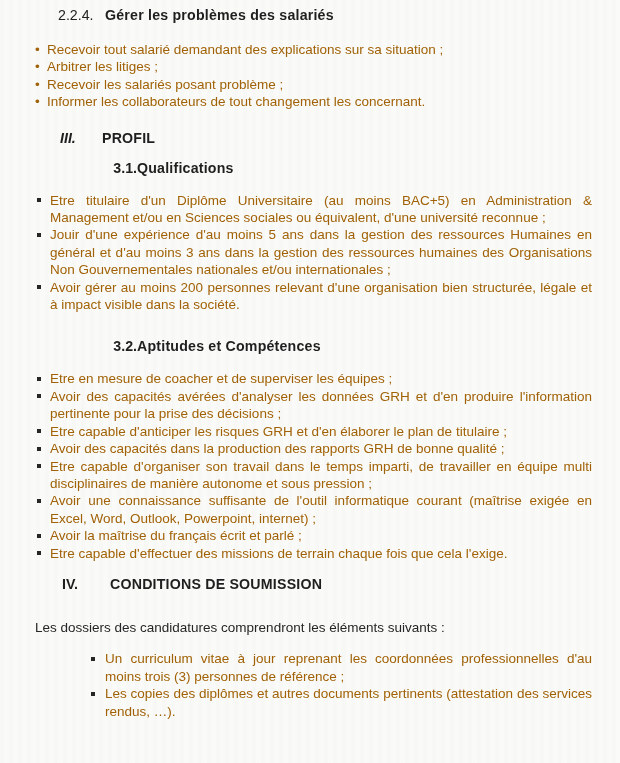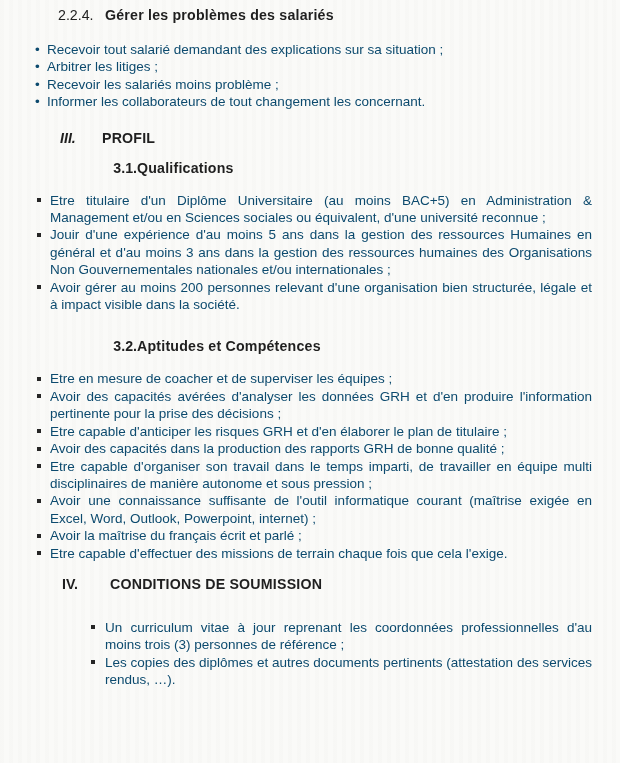--- a/index.html
+++ b/index.html
@@ -48,21 +48,21 @@
   ul.blist {
     list-style: none;
     margin: 0 0 0 0;
     padding: 0;
   }
   ul.blist li {
     position: relative;
     font-size: 13.5px;
     line-height: 17.4px;
     text-align: justify;
-    color: #0c4a6e;
+    color: #a16207;
   }
   ul.round li { padding-left: 12px; }
   ul.round li::before {
     content: "\2022";
     position: absolute;
     left: 0;
     top: 0;
   }
   ul.square li { padding-left: 15px; }
   ul.square li::before {
@@ -95,21 +95,21 @@
   <div class="content">
 
     <h2 class="h h224">
       <span class="hnum">2.2.4.</span>
       <span class="htitle">Gérer les problèmes des salariés</span>
     </h2>
 
     <ul class="blist round gap-after-list">
       <li>Recevoir tout salarié demandant des explications sur sa situation ;</li>
       <li>Arbitrer les litiges ;</li>
-      <li>Recevoir les salariés moins problème ;</li>
+      <li>Recevoir les salariés posant problème ;</li>
       <li>Informer les collaborateurs de tout changement les concernant.</li>
     </ul>
 
     <h2 class="h hiii">
       <span class="hnum">III.</span>
       <span class="htitle">PROFIL</span>
     </h2>
 
     <h2 class="h h31">
       <span class="hnum">3.1.</span>
@@ -136,20 +136,21 @@
       <li>Avoir une connaissance suffisante de l'outil informatique courant (maîtrise exigée en Excel, Word, Outlook, Powerpoint, internet) ;</li>
       <li>Avoir la maîtrise du français écrit et parlé ;</li>
       <li>Etre capable d'effectuer des missions de terrain chaque fois que cela l'exige.</li>
     </ul>
 
     <h2 class="h hiv">
       <span class="hnum">IV.</span>
       <span class="htitle">CONDITIONS DE SOUMISSION</span>
     </h2>
 
+    <p class="para">Les dossiers des candidatures comprendront les éléments suivants :</p>
 
     <ul class="blist square indented">
       <li>Un curriculum vitae à jour reprenant les coordonnées professionnelles d'au moins trois (3) personnes de référence ;</li>
       <li>Les copies des diplômes et autres documents pertinents (attestation des services rendus, …).</li>
     </ul>
 
   </div>
 </div>
 
 </body></html>

